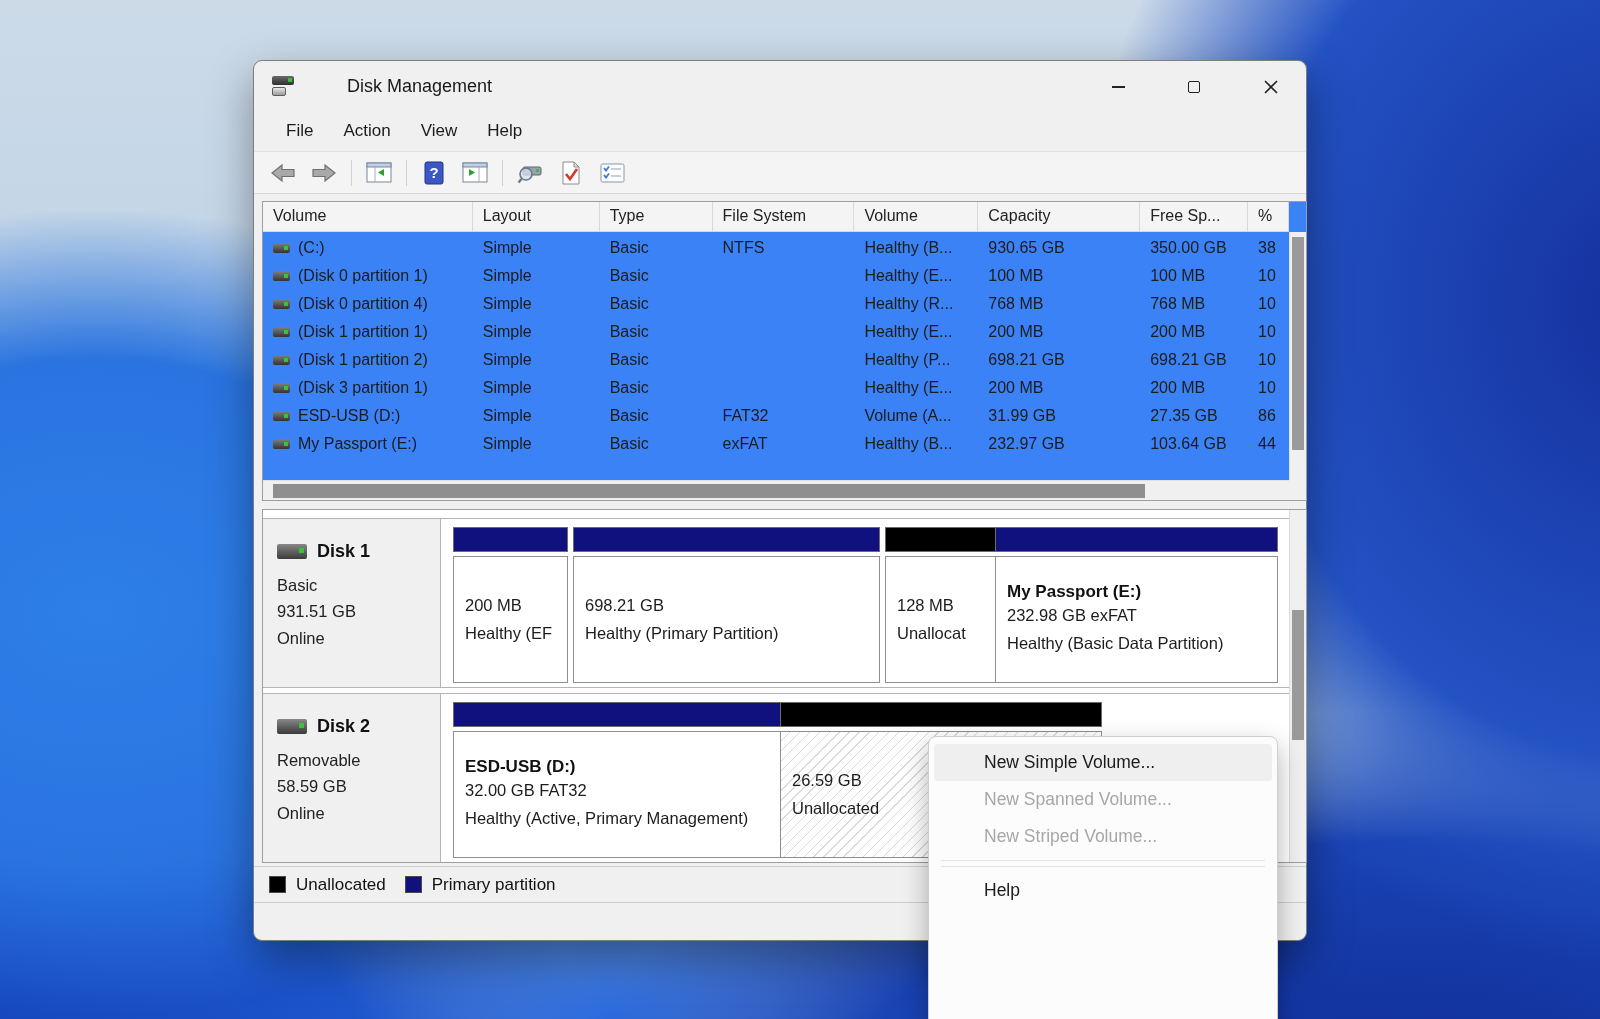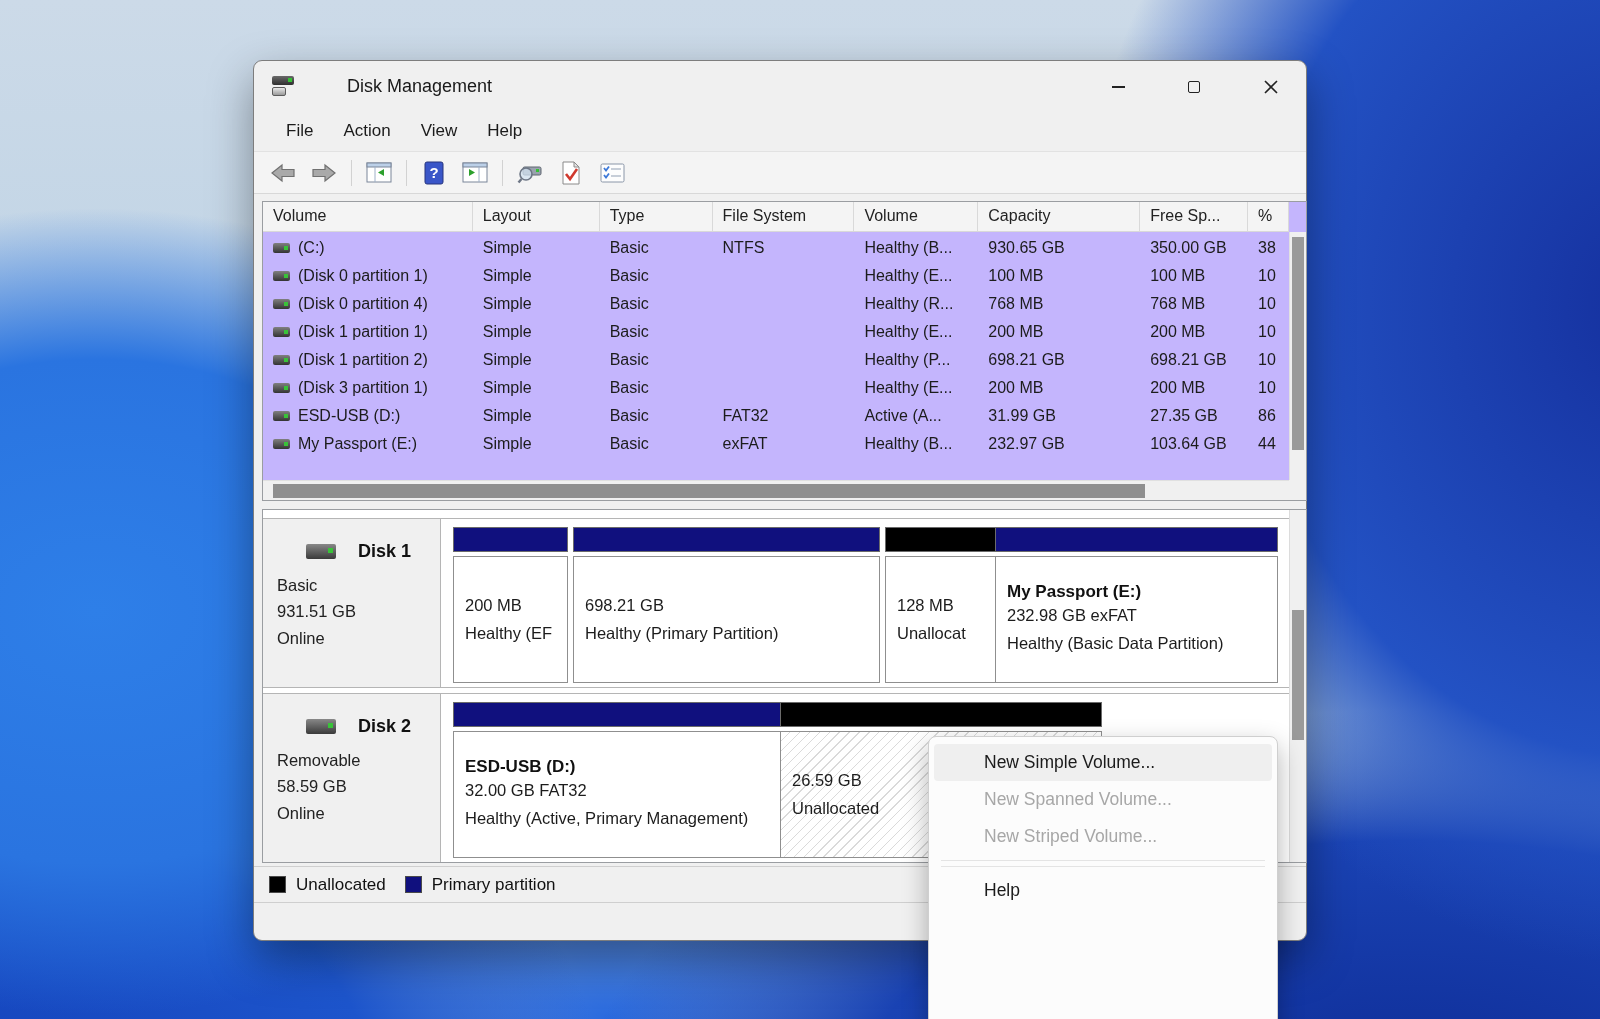--- a/index.html
+++ b/index.html
@@ -34,42 +34,42 @@
   .g-max { width:12px; height:12px; border:1.6px solid #222; border-radius:2px; }
 
   .menubar { position:absolute; left:0; top:50px; width:100%; height:40px; display:flex; align-items:center; padding-left:17px; }
   .menu-item { font-size:17px; color:#1b1b1b; padding:5px 15px; border-radius:4px; }
 
   .toolbar { position:absolute; left:0; top:90px; width:100%; height:43px; border-top:1px solid #e2e2e2; border-bottom:1px solid #d8d8d8; display:flex; align-items:center; padding-left:12px; gap:7px; background:#f4f4f4; }
   .tbtn { width:34px; height:30px; display:flex; align-items:center; justify-content:center; border-radius:4px; }
   .tsep { width:1px; height:26px; background:#d2d2d2; margin:0 3px; }
 
   
-  .listview { position:absolute; left:8px; top:140px; width:1045px; height:300px; background:#c4b5fd; border:1px solid #9a9da1; }
+  .listview { position:absolute; left:8px; top:140px; width:1045px; height:300px; background:#3b82f6; border:1px solid #9a9da1; }
   .lv-head { position:absolute; left:0; top:0; right:17px; height:30px; display:flex; background:#f4f4f4; border-bottom:1px solid #d9d9d9; }
   .hc { border-right:1px solid #d9d9d9; font-size:16px; color:#222; padding:5px 0 0 10px; overflow:hidden; white-space:nowrap; }
   .rows { position:absolute; left:0; top:32px; right:17px; bottom:20px; overflow:hidden; }
   .trow { display:flex; height:28px; align-items:center; }
   .c { font-size:16px; color:#1c1c1c; padding-left:10px; overflow:hidden; white-space:nowrap; height:100%; display:flex; align-items:center; }
   .c0,.hc0 { width:210px; } .c1,.hc1 { width:127px; } .c2,.hc2 { width:113px; } .c3,.hc3 { width:142px; }
   .c4,.hc4 { width:124px; } .c5,.hc5 { width:162px; } .c6,.hc6 { width:108px; } .c7,.hc7 { width:41px; }
   .drv { display:inline-block; width:17px; height:10px; background:linear-gradient(#808080,#333); border-radius:2px; margin-right:8px; position:relative; flex:none; }
   .drv::after { content:""; position:absolute; right:2px; top:3px; width:4px; height:4px; background:#39c239; }
 
   .vscroll { position:absolute; right:0; top:30px; bottom:20px; width:17px; background:#f0f0f0; border-left:1px solid #e0e0e0; }
   .vthumb { position:absolute; left:2px; right:2px; background:#9a9a9a; }
   .hscroll { position:absolute; left:0; bottom:0; right:17px; height:20px; background:#f0f0f0; border-top:1px solid #e0e0e0; }
   .hthumb { position:absolute; top:3px; height:14px; background:#8f8f8f; }
   .sb-corner { position:absolute; right:0; bottom:0; width:17px; height:20px; background:#f0f0f0; }
 
   
   .gpane { position:absolute; left:8px; top:448px; width:1045px; height:354px; background:#fff; border:1px solid #9a9da1; overflow:hidden; }
   .disk-row { position:absolute; left:0; width:1026px; height:170px; border-top:1px solid #b5b5b5; border-bottom:1px solid #b5b5b5; }
   .dinfo { position:absolute; left:0; top:0; width:178px; height:100%; background:#f0f0f0; border-right:1px solid #b5b5b5; padding:22px 0 0 14px; }
-  .dhead { display:flex; align-items:center; gap:22px; margin-bottom:10px;justify-content:center; }
+  .dhead { display:flex; align-items:center; gap:10px; margin-bottom:10px; }
   .disk-ico { width:30px; height:15px; background:linear-gradient(#888,#3a3a3a); border-radius:2px; position:relative; flex:none; }
   .disk-ico::after { content:""; position:absolute; right:3px; top:4px; width:5px; height:5px; background:#39c239; }
   .dname { font-size:18px; font-weight:bold; color:#111; }
   .dline { font-size:16.5px; color:#222; line-height:1.6; }
 
   .part { position:absolute; top:8px; height:156px; }
   .pbar { position:absolute; left:0; top:0; width:100%; height:25px; border:1px solid #6b6b6b; }
   .kind-primary .pbar { background:#10107E; }
   .kind-unallocated .pbar { background:#000; }
   .pbody { position:absolute; left:0; top:29px; width:100%; bottom:0; border:1px solid #8f8f8f; background:#fff; display:flex; flex-direction:column; justify-content:center; padding-left:11px; overflow:hidden; }
@@ -285,21 +285,21 @@
         <div class="c c7">10</div>
       </div>
       <div class="trow">
         <div class="c c0">
             <span class="drv"></span>
             <span>ESD-USB (D:)</span>
           </div>
         <div class="c c1">Simple</div>
         <div class="c c2">Basic</div>
         <div class="c c3">FAT32</div>
-        <div class="c c4">Active (A...</div>
+        <div class="c c4">Volume (A...</div>
         <div class="c c5">31.99 GB</div>
         <div class="c c6">27.35 GB</div>
         <div class="c c7">86</div>
       </div>
       <div class="trow">
         <div class="c c0">
             <span class="drv"></span>
             <span>My Passport (E:)</span>
           </div>
         <div class="c c1">Simple</div>

